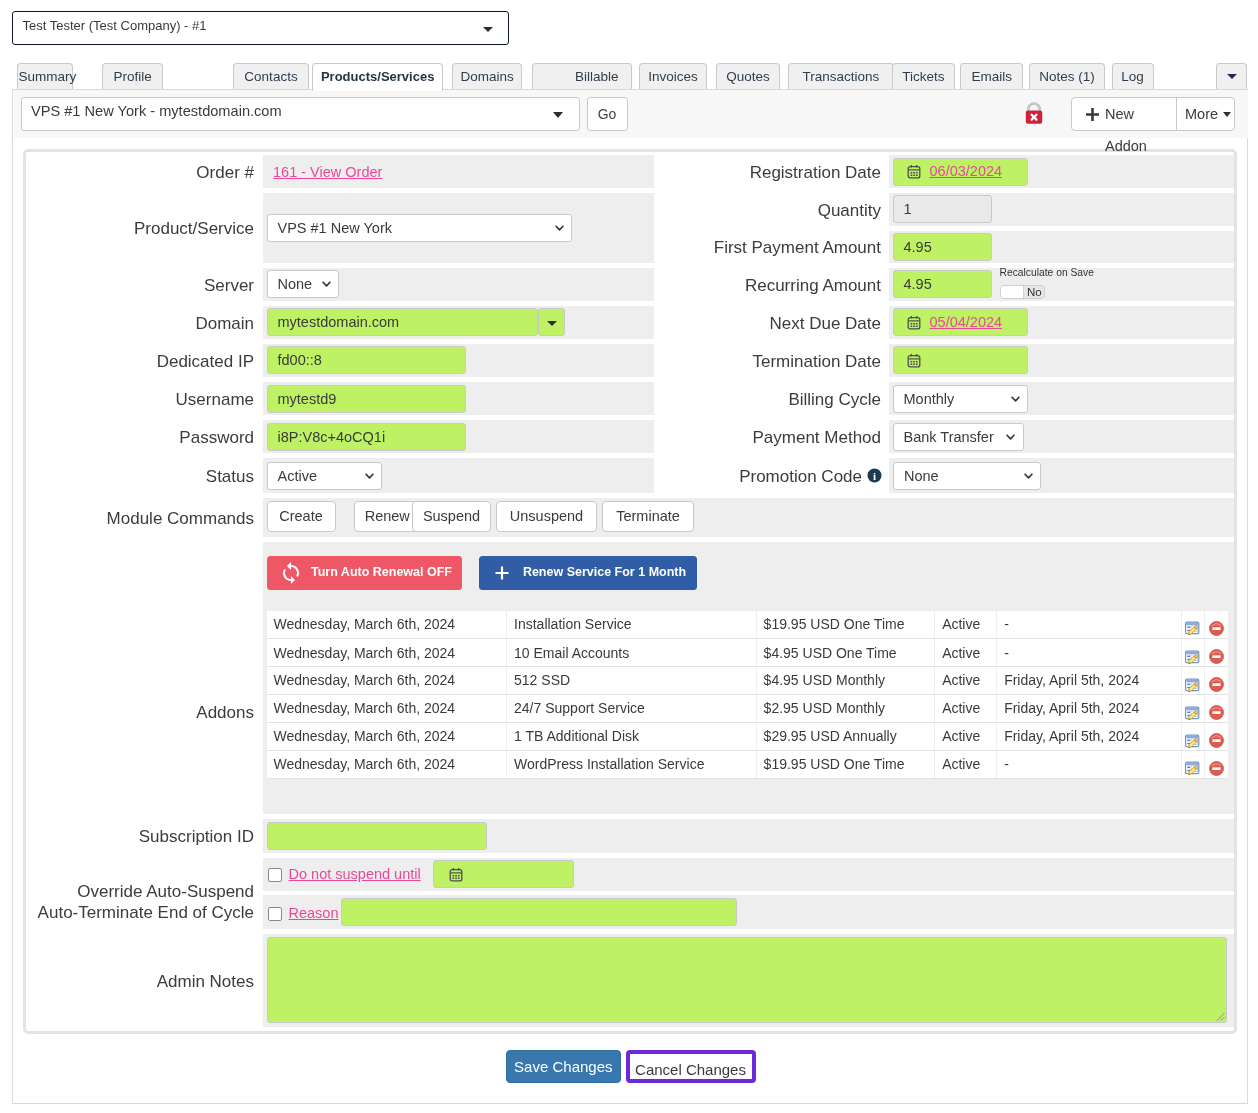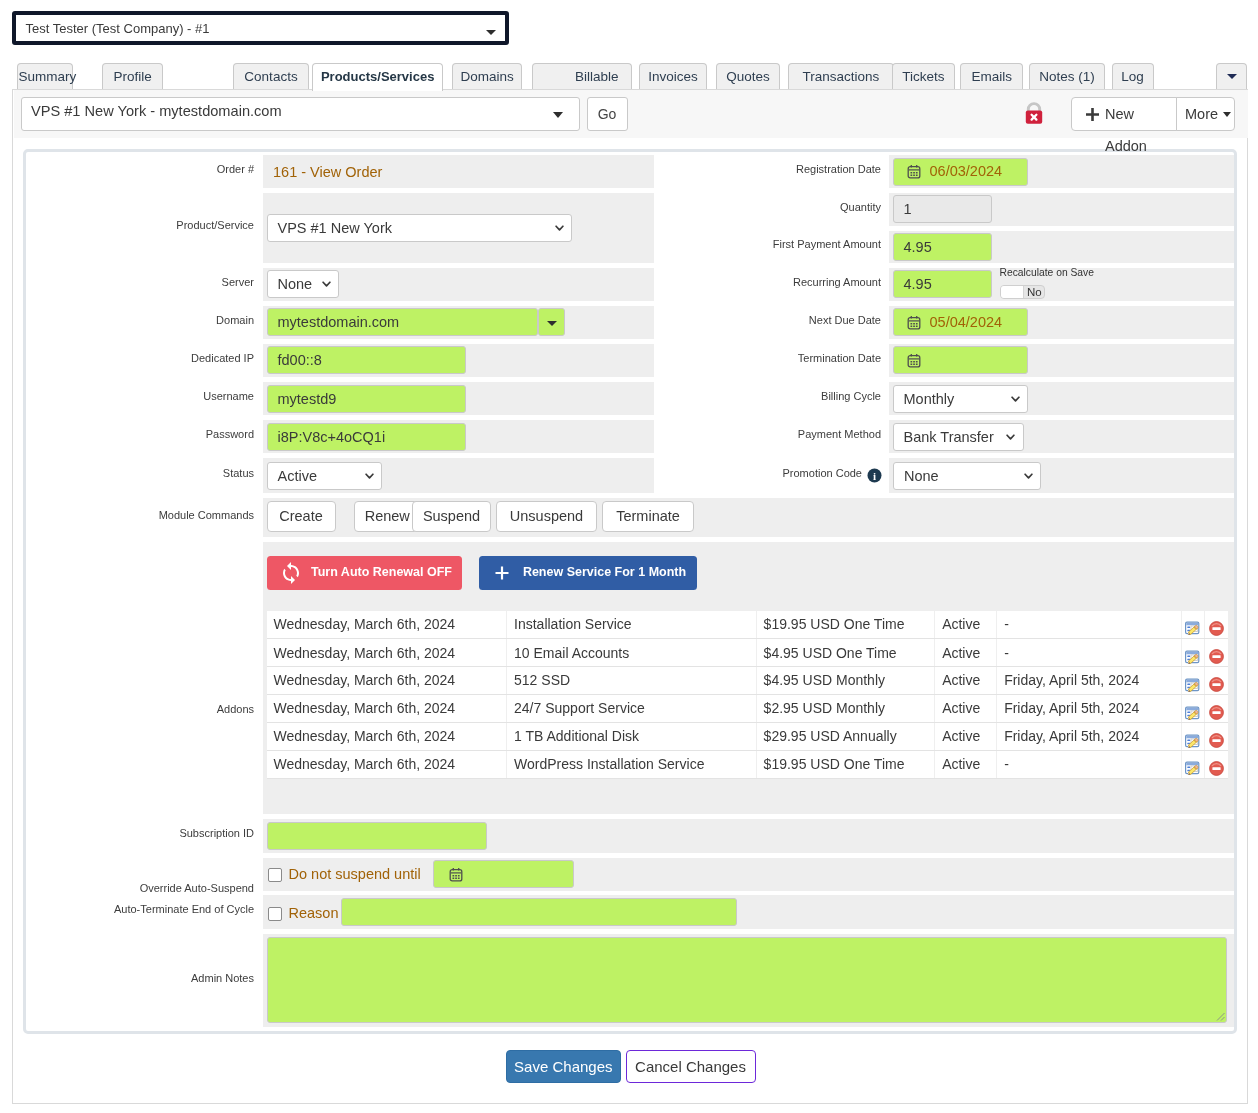--- a/index.html
+++ b/index.html
@@ -1,42 +1,42 @@
 <!DOCTYPE html>
 <html><head>
 <meta charset="utf-8">
 <style>
 * { margin:0; padding:0; box-sizing:border-box; }
 html,body { width:1258px; height:1113px; background:#fff; font-family:"Liberation Sans", sans-serif; }
 .abs { position:absolute; }
-#clientsel { position:absolute; left:11.5px; top:11px; width:497px; height:34px; border:4px solid #0f172a; border-radius:3px; background:#fff; }
+#clientsel { position:absolute; left:11.5px; top:11px; width:497px; height:34px; border:1px solid #0f172a; border-radius:3px; background:#fff; }
 #clientsel .txt { position:absolute; left:10px; top:6px; font-size:13px; color:#3a3a3a; }
 .caret { width:0; height:0; border-left:5px solid transparent; border-right:5px solid transparent; border-top:5.5px solid #2e2e2e; position:absolute; }
 .tab { position:absolute; top:62.5px; height:26.5px; background:#f0f0f0; border:1px solid #c9c9c9; border-bottom:none; border-radius:4px 4px 0 0; font-size:13.5px; color:#2e3e50; text-align:center; line-height:26px; }
 .tab.active { background:#fff; font-weight:bold; font-size:13px; height:28px; z-index:5; color:#253746; }
 #contentbox { position:absolute; left:11.5px; top:88.5px; width:1236px; height:1015px; border:1px solid #d9d9d9; background:#fff; }
 #toolbar { position:absolute; left:1px; top:0px; width:1234px; height:48px; background:#f7f7f7; }
 #vpssel { position:absolute; left:21px; top:96.5px; width:559px; height:34px; border:1px solid #c9c9c9; border-radius:3px; background:#fff; z-index:3;}
 #vpssel .txt { position:absolute; left:9px; top:5px; font-size:14.6px; color:#3a3a3a; }
 #gobtn { position:absolute; left:586.5px; top:96.5px; width:41px; height:34px; border:1px solid #c9c9c9; border-radius:3px; background:#fff; z-index:3; font-size:14px; color:#444; text-align:center; line-height:32px; }
 #btngroup { position:absolute; left:1055px; top:96.5px; width:180px; height:34px; z-index:3; }
 .bgbtn { position:absolute; top:0; height:34px; background:#fff; border:1px solid #c9c9c9; font-size:14.5px; color:#3a3a3a; line-height:32px; }
 #panel { position:absolute; left:23.2px; top:148.5px; width:1214px; height:885px; border:3px solid #dfe4e9; border-radius:5px; background:#fff; }
 .stripe { position:absolute; background:#eee; }
-.flabel { position:absolute; font-size:11px; color:#3c3c3c; text-align:right; }
+.flabel { position:absolute; font-size:17px; color:#3c3c3c; text-align:right; }
 .inp { position:absolute; background:#bef264; border:1px solid #c9c9c9; border-radius:3px; font-size:14.5px; color:#3a3a3a; }
 .inp .v { position:absolute; left:10px; top:5px; }
 .sel { position:absolute; background:#fff; border:1px solid #c9c9c9; border-radius:3px; font-size:14.5px; color:#3a3a3a; }
 .sel .v { position:absolute; left:10px; top:5px; white-space:nowrap; }
 .chev { position:absolute; width:11px; height:7px; }
 .modbtn { position:absolute; top:0; height:31px; background:#fff; border:1px solid #c9c9c9; border-radius:4px; font-size:14.5px; color:#3a3a3a; text-align:center; line-height:29px; }
 #addontbl { position:absolute; border-collapse:collapse; table-layout:fixed; font-size:14px; color:#3a3a3a; }
 #addontbl th { background:#2a527f; color:#fff; font-weight:bold; font-size:14px; text-align:center; border-right:2px solid #fafafa; padding:0; }
 #addontbl td { background:#fff; border-bottom:1px solid #e3e3e3; border-right:1px solid #efefef; padding:0 0 0 7px; text-align:left; }
-.datetxt { position:absolute; font-size:14.5px; color:#a16207; }
+.datetxt { position:absolute; font-size:14.5px; color:#ec4899;text-decoration:underline; }
 .cbox { position:absolute; width:14px; height:14px; border:1px solid #8a8a8a; border-radius:2px; background:#fff; }
 </style>
 </head>
 <body>
 <div id="clientsel">
     <span class="txt">Test Tester (Test Company) - #1</span>
     <span class="caret" style="left:470.5px; top:14.5px;"></span>
   </div>
 
 <div class="tab" style="left:17.4px; width:56px;">Summary</div>
@@ -487,13 +487,13 @@
 <div class="flabel" style="right:1004px; top:971.9px;">Admin Notes</div>
 <div class="inp" style="left:266.5px; top:937.4px; width:960.5px; height:86px;">
 <svg style="position:absolute; right:1px; bottom:1px;" width="10" height="10" viewBox="0 0 10 10">
       <g stroke="#8a8a8a" stroke-width="0.9">
         <line x1="9.5" y1="2" x2="2" y2="9.5"></line>
         <line x1="9.5" y1="6" x2="6" y2="9.5"></line>
       </g>
     </svg>
   </div>
 <div id="savebtn" class="abs" style="left:505.8px; top:1049.5px; width:115px; height:33px; background:#3878af; border:1px solid #2e6da4; border-radius:4px; color:#fff; font-size:15px; text-align:center; line-height:31px;">Save Changes</div>
-<div id="cancelbtn" class="abs" style="left:625.5px; top:1049.5px; width:130px; height:33px; background:#fff; border:1px solid #6d28d9; border-radius:4px; color:#3a3a3a; font-size:15px; text-align:center; line-height:31px;">Cancel Changes</div>
+<div id="cancelbtn" class="abs" style="left:625.5px; top:1049.5px; width:130px; height:33px; background:#fff; border:4px solid #6d28d9; border-radius:4px; color:#3a3a3a; font-size:15px; text-align:center; line-height:31px;">Cancel Changes</div>
 
 </body></html>

